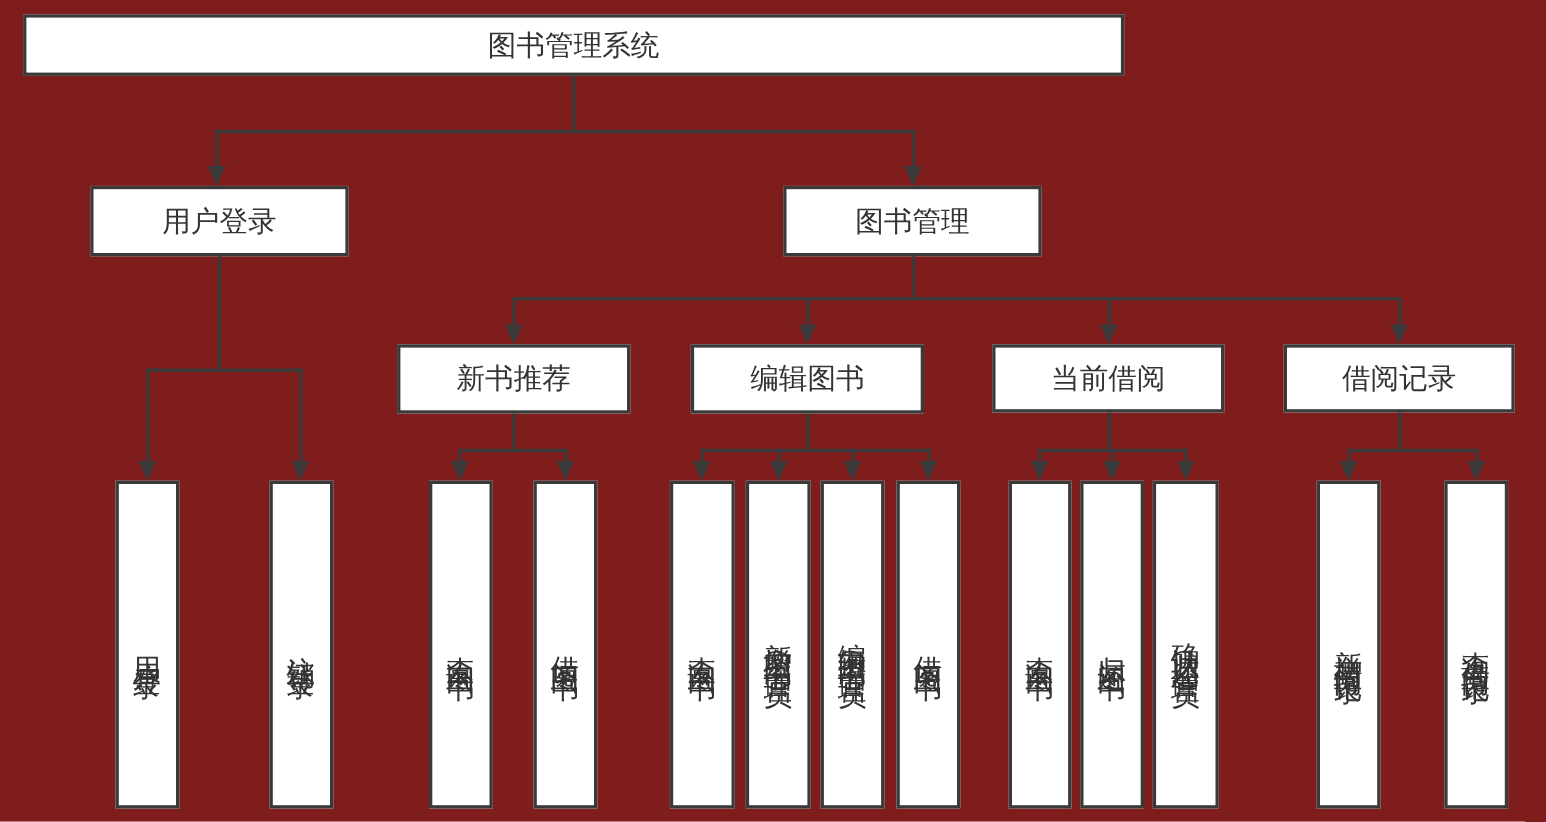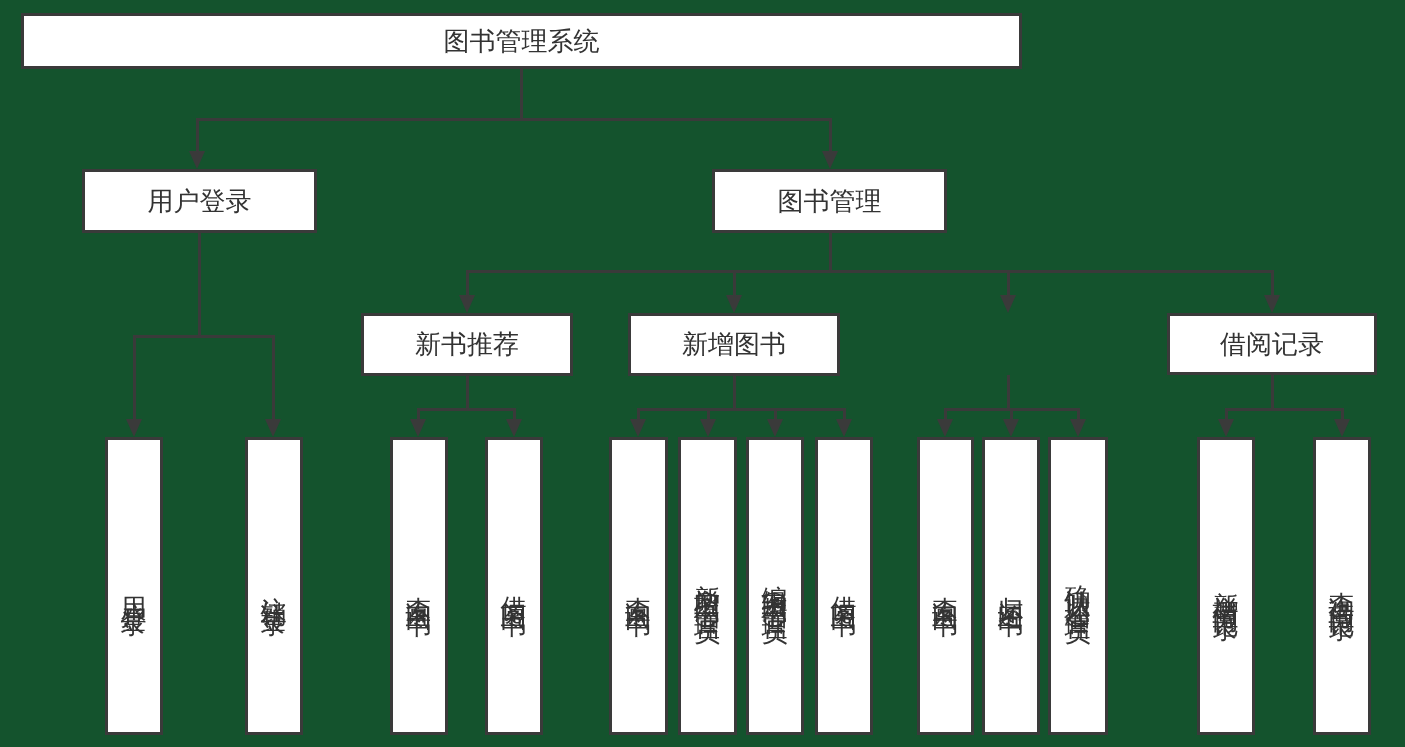--- a/index.html
+++ b/index.html
@@ -1,17 +1,17 @@
 <!DOCTYPE html>
 <html><head>
 <meta charset="utf-8">
 <style>
   html,body{margin:0;padding:0;background:#ffffff;}
   .canvas{
-    position:relative;width:1405px;height:747px;background:#14532d;overflow:hidden;
+    position:relative;width:1405px;height:747px;background:#7f1d1d;overflow:hidden;
     font-family:"Liberation Sans",sans-serif;color:#333333;
   }
   .node{
     position:absolute;box-sizing:border-box;border:3px solid #3a3a3a;background:#ffffff;
     display:flex;align-items:center;justify-content:center;
   }
   .node .lbl{font-size:26px;color:#333333;white-space:nowrap;}
   .v-node .lbl{
     writing-mode:vertical-rl;text-orientation:mixed;white-space:normal;
     letter-spacing:5px;line-height:1;
@@ -57,21 +57,24 @@
     <span class="lbl">用户登录</span>
   </div>
   <div class="node n-new-book">
     <span class="lbl">新书推荐</span>
   </div>
 
   <div class="node n-book-mgmt">
     <span class="lbl">图书管理</span>
   </div>
   <div class="node n-borrow">
-    <span class="lbl">新增图书</span>
+    <span class="lbl">编辑图书</span>
+  </div>
+  <div class="node n-current">
+    <span class="lbl">当前借阅</span>
   </div>
   <div class="node n-record">
     <span class="lbl">借阅记录</span>
   </div>
 
   <div class="node v-node leaf n-l-login">
     <span class="lbl">用户登录</span>
   </div>
   <div class="node v-node leaf n-l-logout">
     <span class="lbl">注销登录</span>

